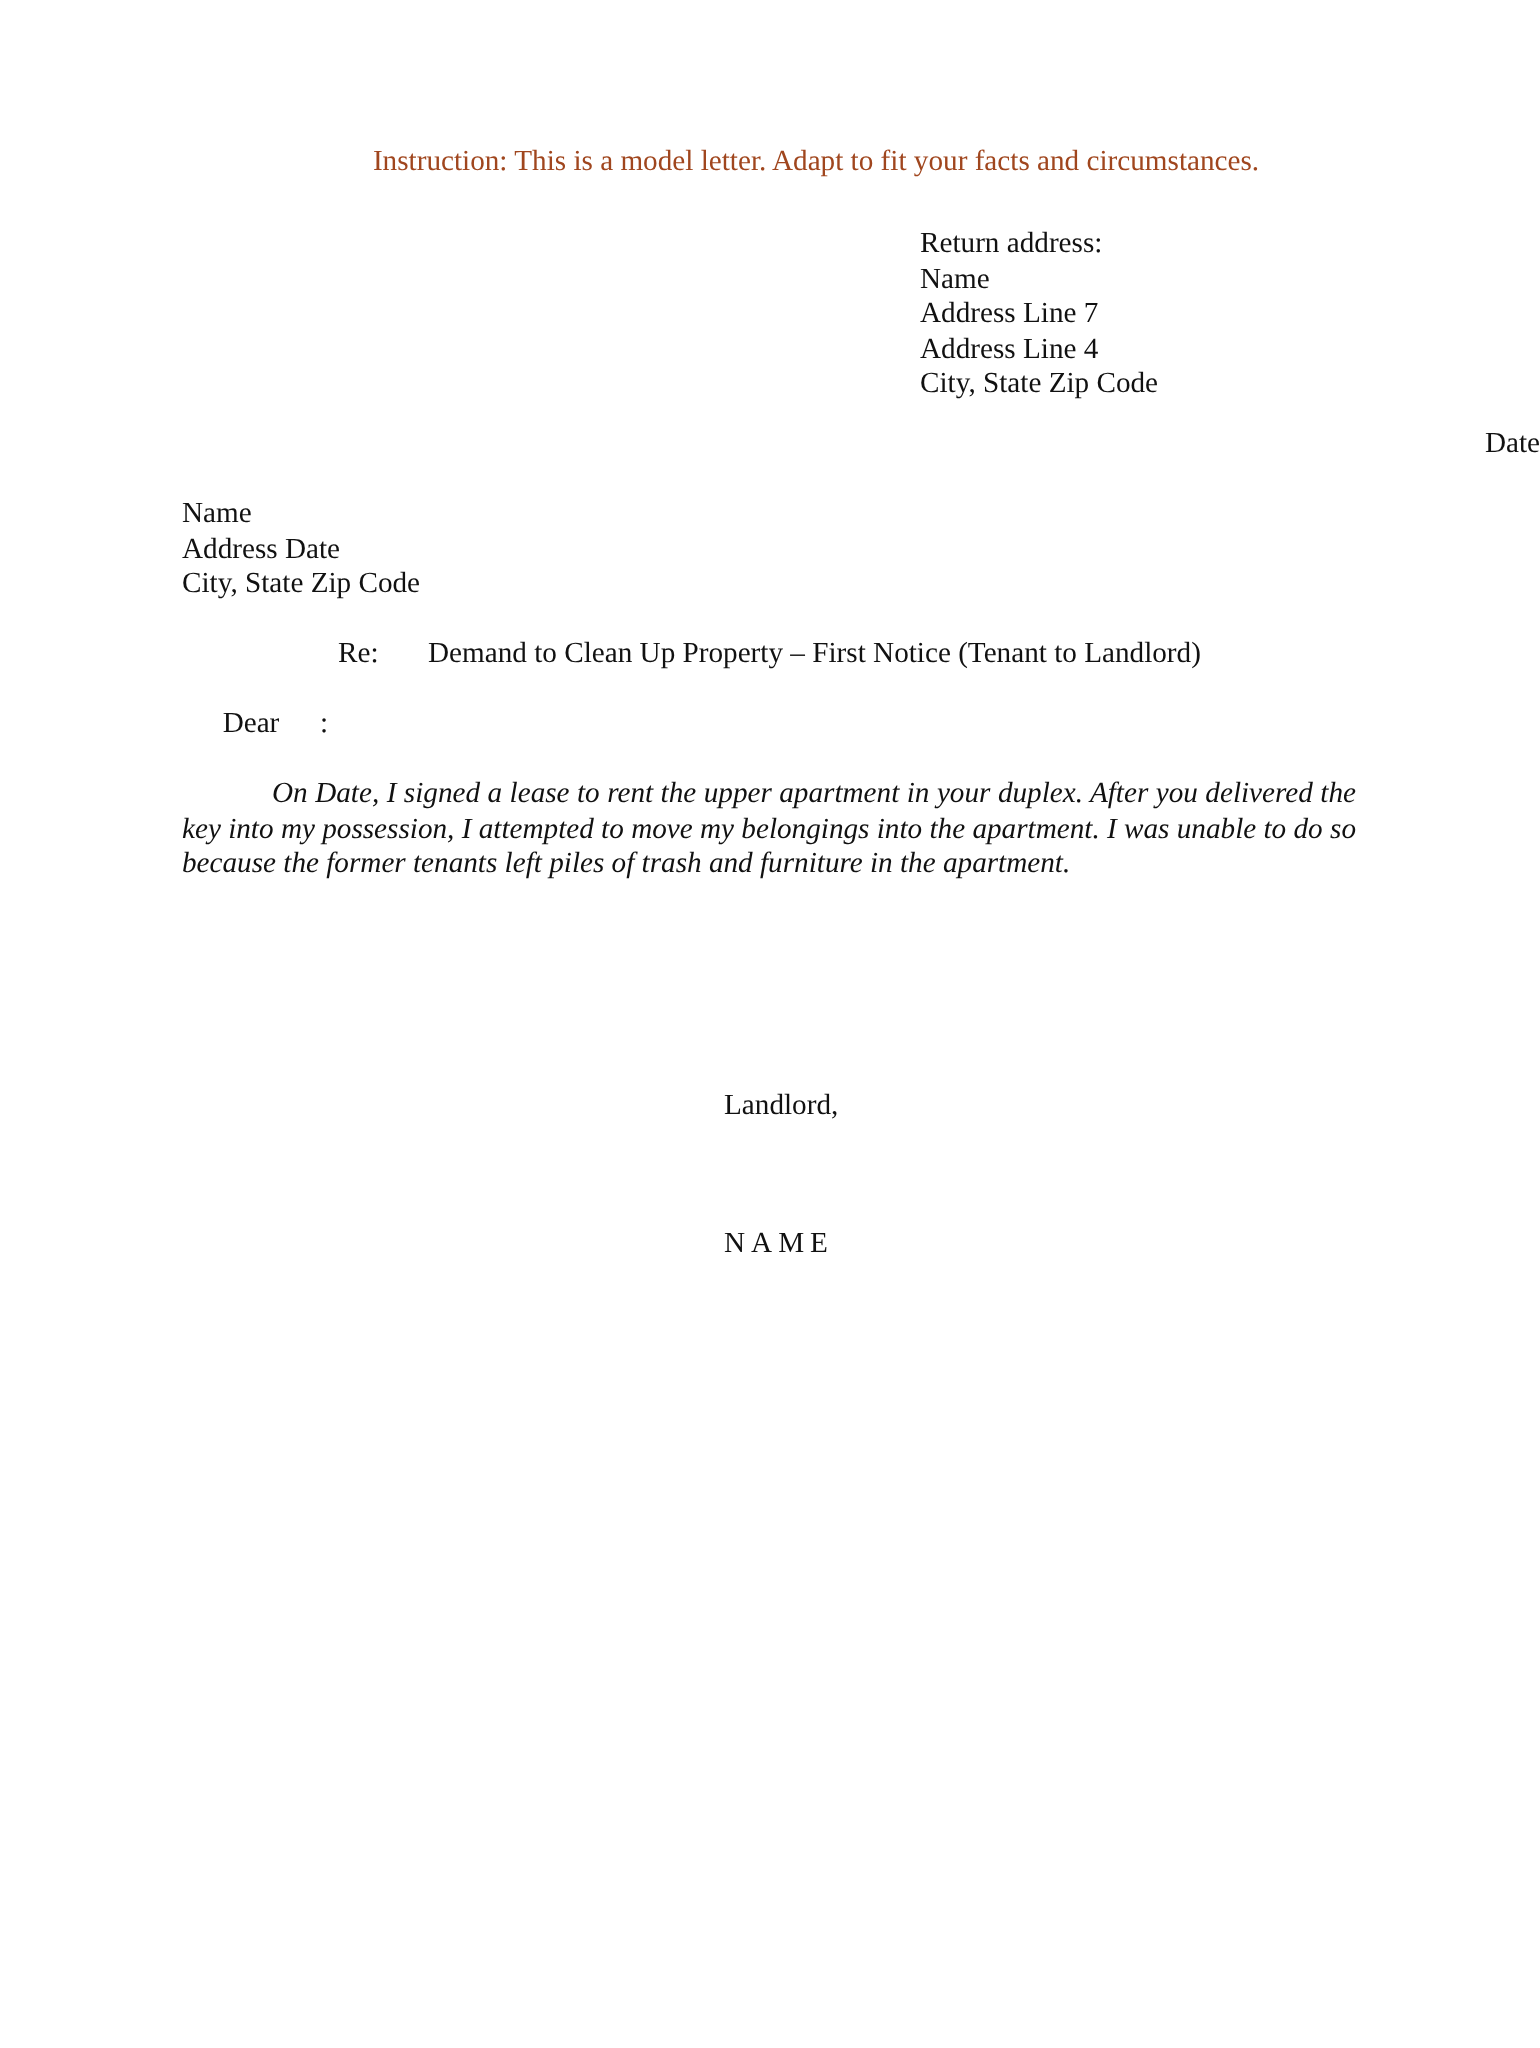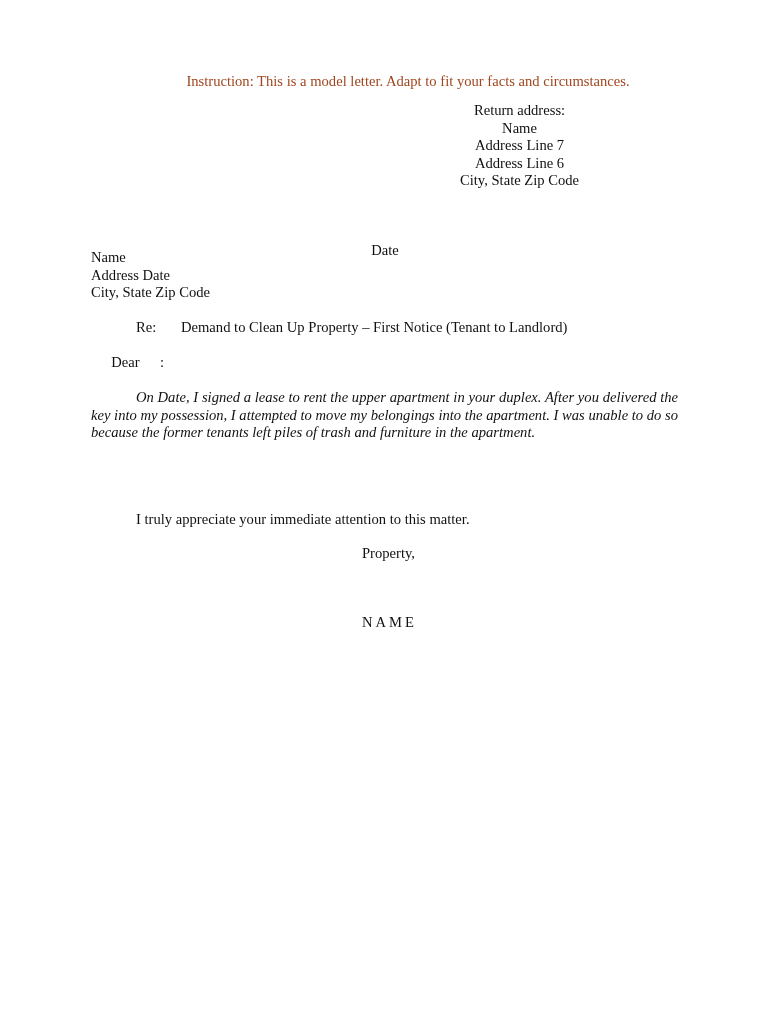--- a/index.html
+++ b/index.html
@@ -28,41 +28,40 @@
     }
     .instruction {
       left: 0; right: 0;
       top: 73px;
       text-align: center;
       color: #a0461e;
       padding-left: 46px;
     }
     .return-block {
       left: 460px;
-      top: 102px;
-      text-align: center;
+      top: 114px;
     }
     .return-block div { line-height: 17.5px; }
     .date {
       left: 0; right: 0;
       top: 214px;
-      text-align: center;
-      margin-top: 28px;
+      text-align: right;
     }
     .recipient {
       left: 91px;
       top: 249px;
     }
     .re-line {
       left: 136px;
       top: 319px;
     }
     .re-label {
       display: inline-block;
       width: 45px;
+      margin-left: 33px;
     }
     .dear {
       left: 91px;
       top: 354px;
       text-align: center;
     }
     .dear-label {
       display: inline-block;
       width: 69px;
     }
@@ -95,21 +94,21 @@
 <body>
 
 <div class="page">
 
   <div class="abs instruction">Instruction:  This is a model letter.  Adapt to fit your facts and circumstances.</div>
 
   <div class="abs return-block">
     <div>Return address:</div>
     <div>Name</div>
     <div>Address Line 7</div>
-    <div>Address Line 6</div>
+    <div>Address Line 4</div>
     <div>City, State  Zip Code</div>
   </div>
 
   <div class="abs date">Date</div>
 
   <div class="abs recipient">
     <div>Name</div>
     <div>Address Date</div>
     <div>City, State  Zip Code</div>
   </div>
@@ -120,21 +119,18 @@
 
   <div class="abs dear">
     <span class="dear-label">Dear</span><span>:</span>
   </div>
 
   <div class="para p1">
     <span class="indent"></span><span>On Date, I signed a lease to rent the upper apartment in your duplex. After you delivered the key into my possession, I attempted to move my belongings into the apartment. I was unable to do so because the former tenants left piles of trash and furniture in the apartment.</span>
   </div>
 
 
-  <div class="para p3">
-    <span class="indent"></span><span>I truly appreciate your immediate attention to this matter.</span>
-  </div>
 
-  <div class="abs closing">Property,</div>
+  <div class="abs closing">Landlord,</div>
 
   <div class="abs signature">NAME</div>
 
 </div>
 
 </body></html>

